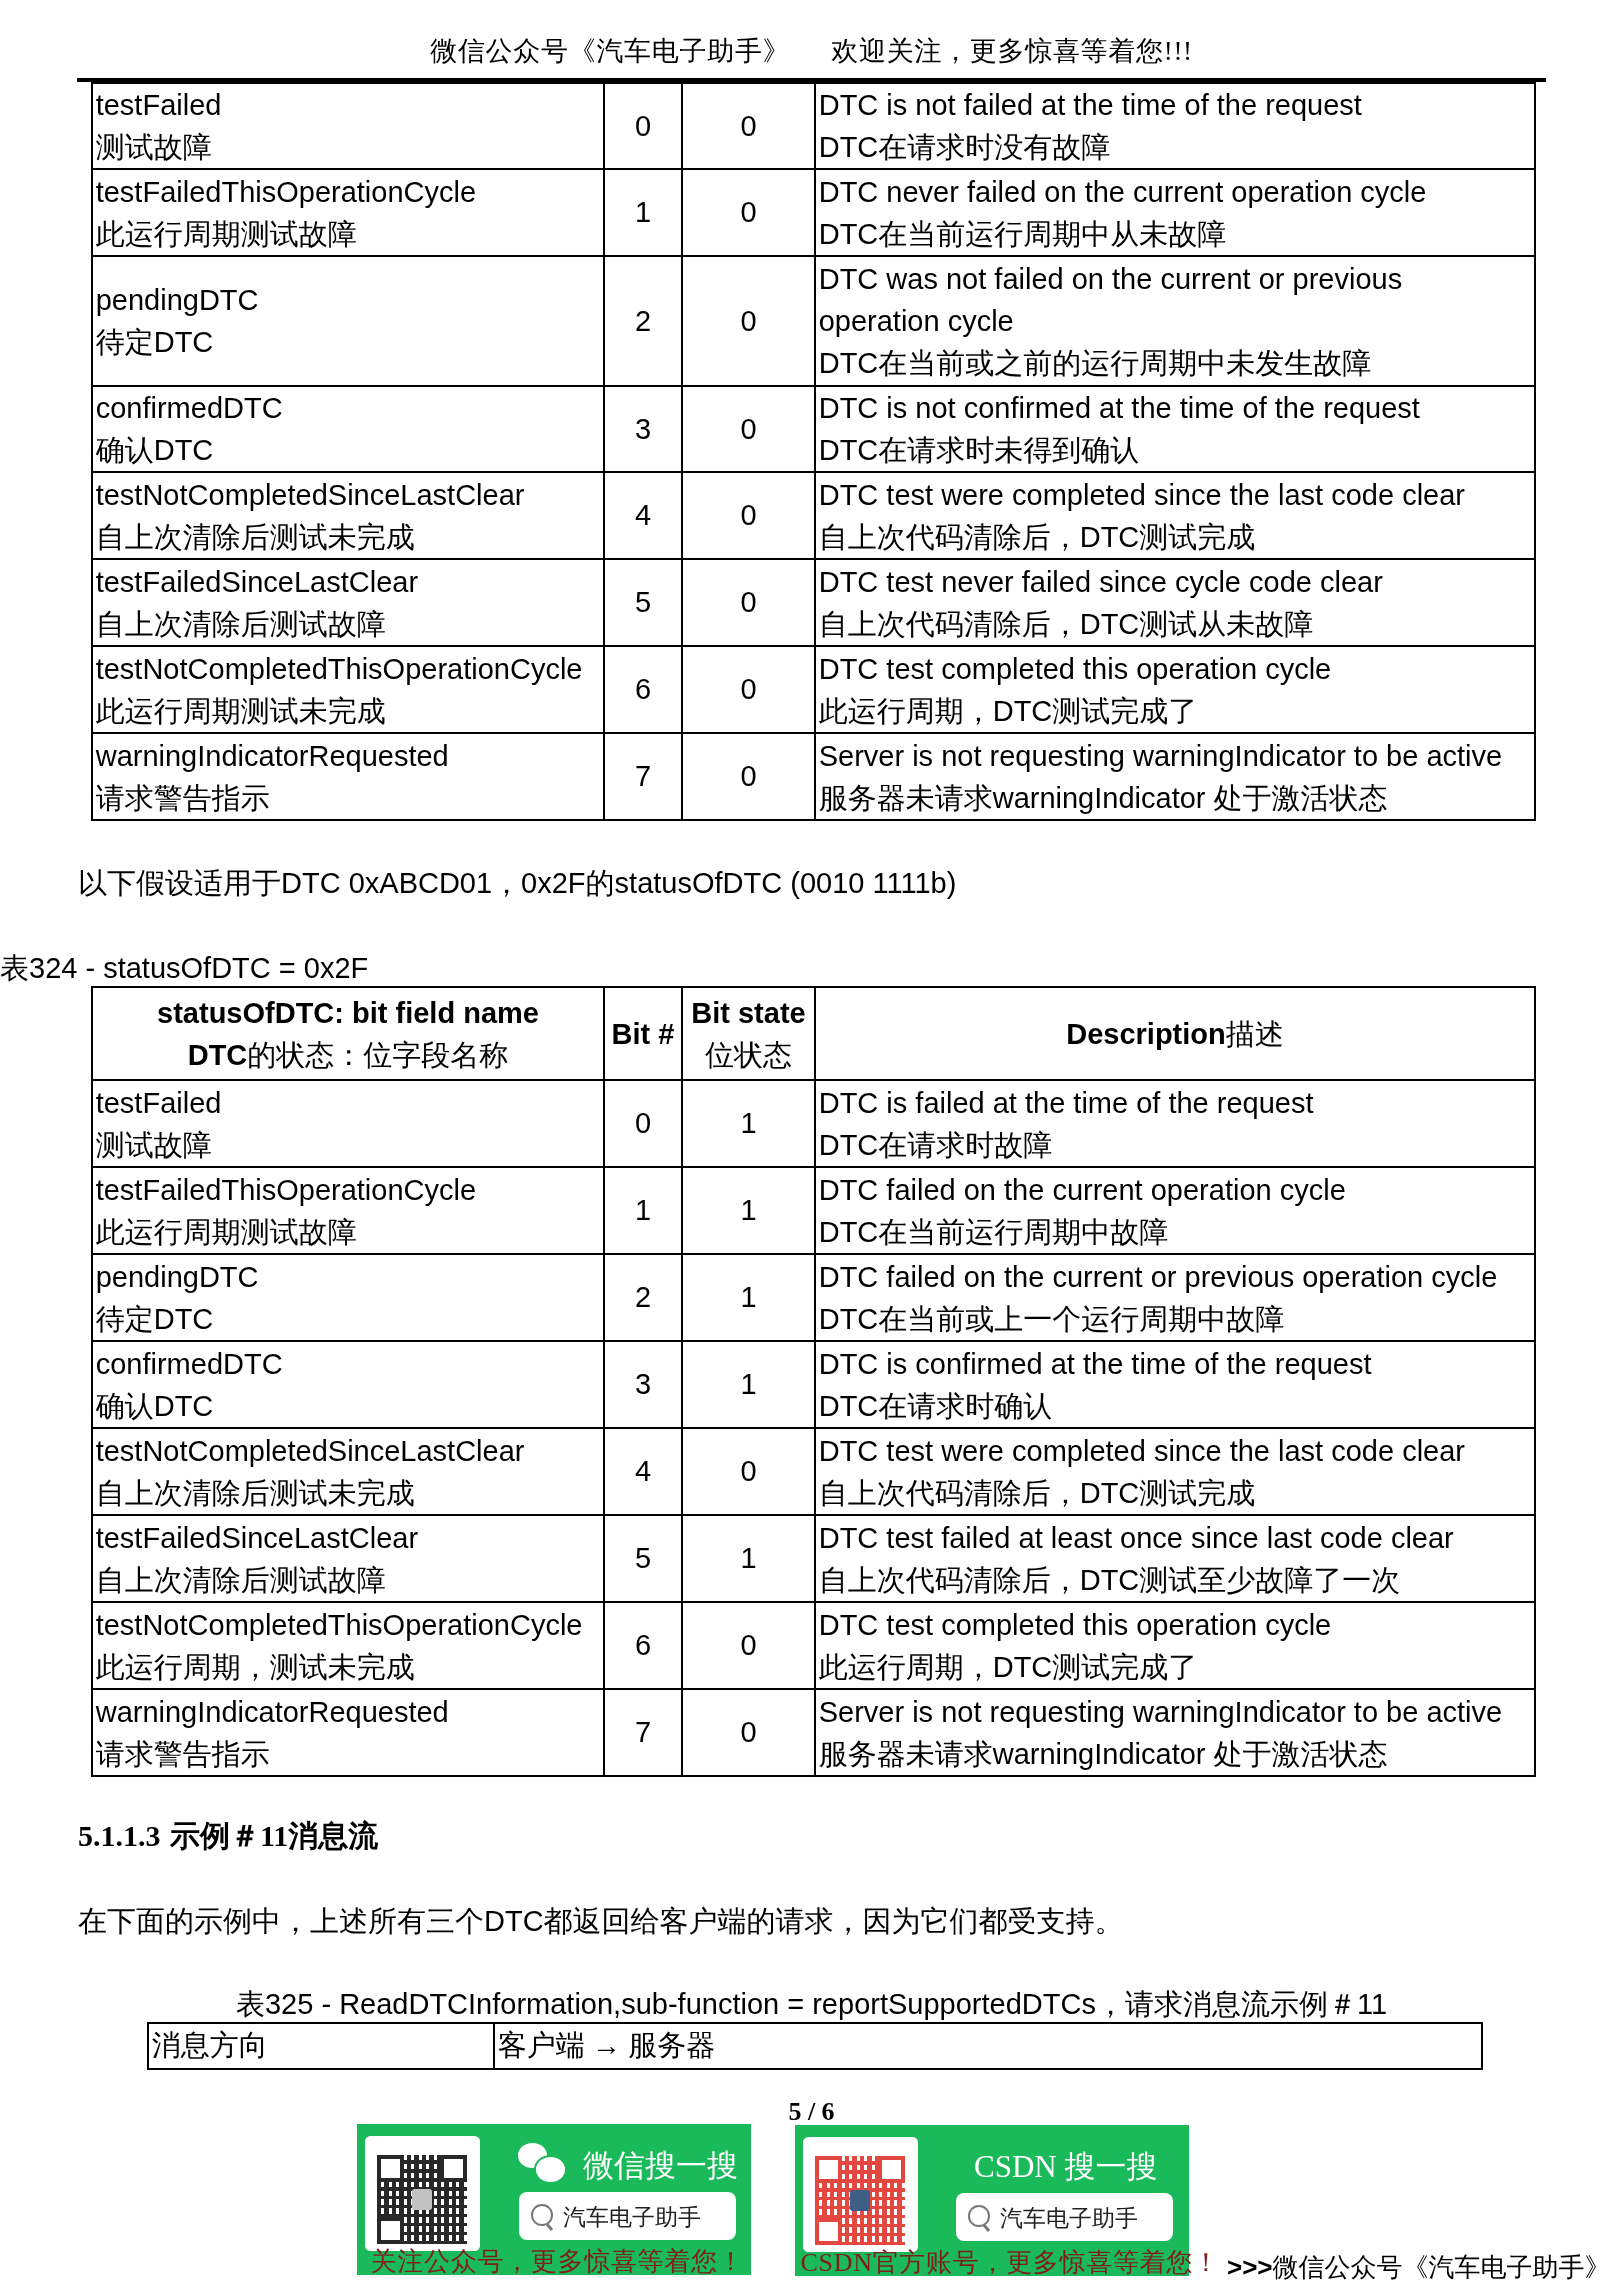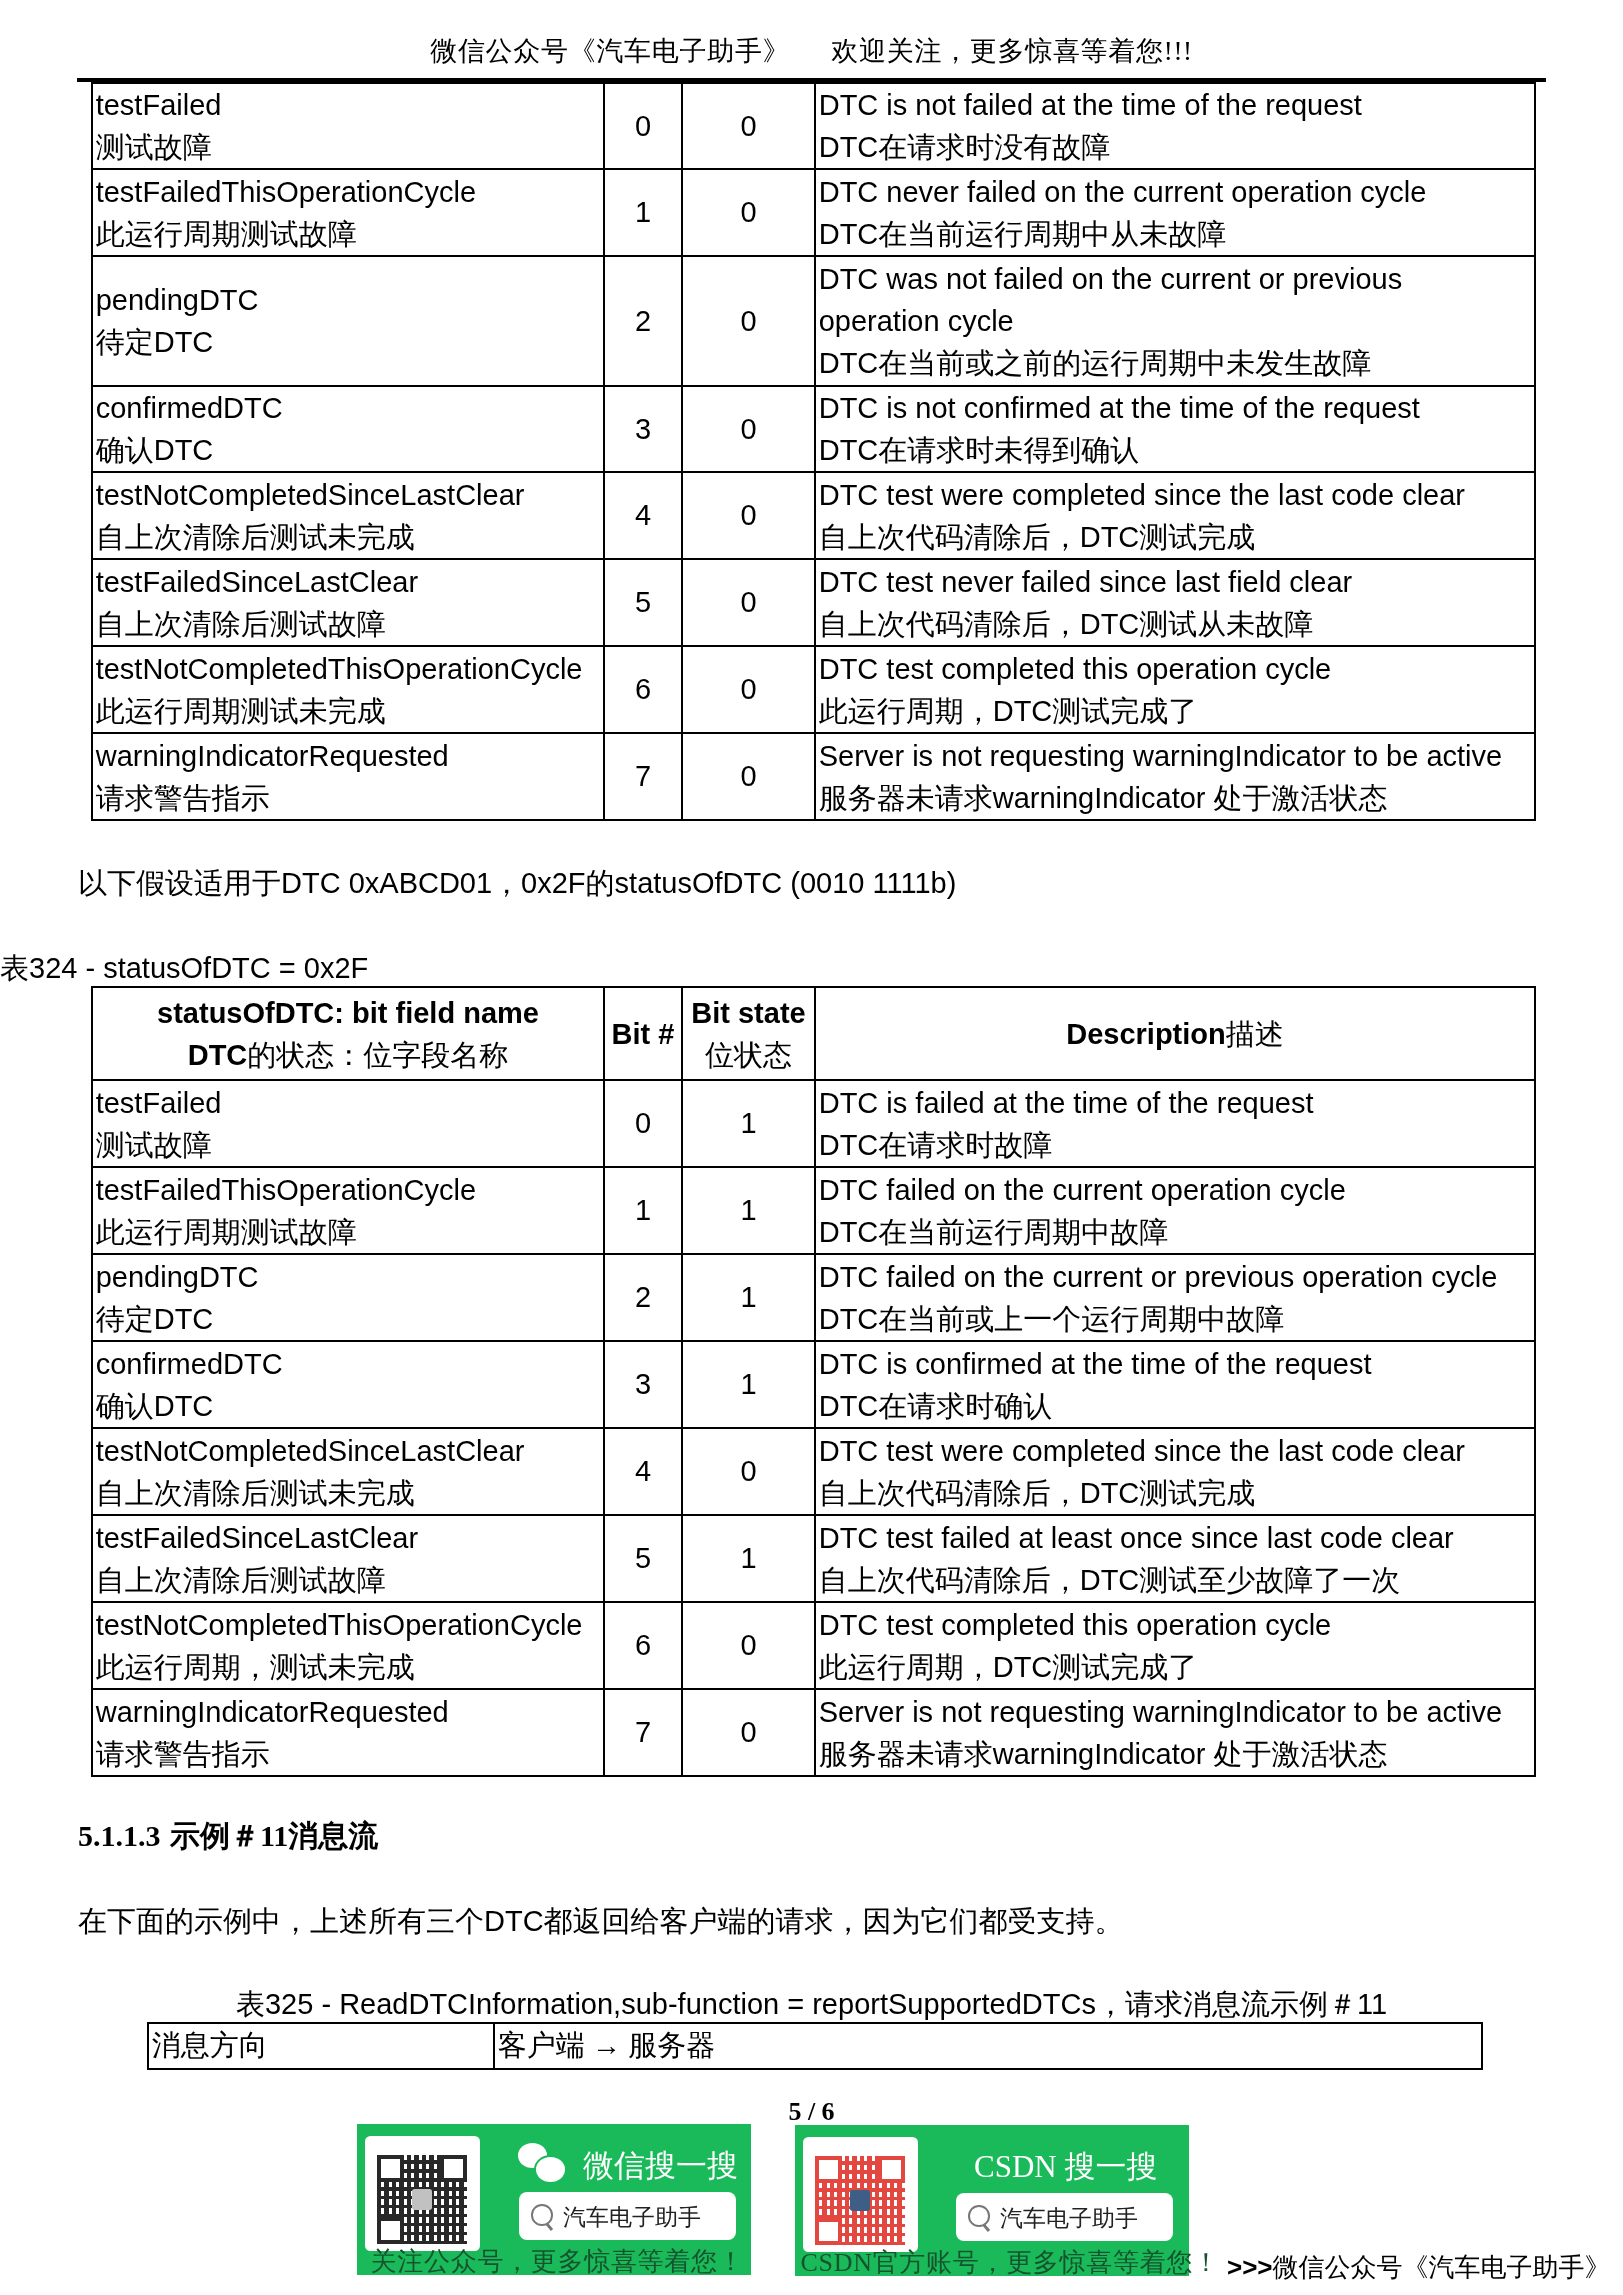--- a/index.html
+++ b/index.html
@@ -48,21 +48,21 @@
   .qr .logo { position: absolute; left: 35px; top: 34px; width: 20.5px; height: 20.5px; border-radius: 2.7px; }
   .banner-title { position: absolute; top: 20.5px; font-size: 31px; color: #fff; white-space: nowrap; }
   .chat-icon { position: absolute; left: 161px; top: 19px; width: 48px; height: 41px; }
   .chat-icon .b1, .chat-icon .b2 { position: absolute; background: #fff; border-radius: 50%; }
   .chat-icon .b1 { left: 0; top: 0; width: 29px; height: 24.5px; }
   .chat-icon .b2 { left: 16.4px; top: 12.3px; width: 29px; height: 24.5px; border: 2px solid #1aba5a; }
   .search-box { position: absolute; top: 68px; height: 48px; background: #fff; border-radius: 8px; }
   .search-box .icon { position: absolute; left: 12.3px; top: 12.3px; width: 17.7px; height: 17.7px; border: 2.7px solid #777; border-radius: 50%; }
   .search-box .icon::after { content: ""; position: absolute; left: 15px; top: 16.4px; width: 2.7px; height: 8.2px; background: #777; transform: rotate(-40deg); }
   .search-box .txt { position: absolute; left: 44px; top: 9.5px; font-size: 23px; color: #222; white-space: nowrap; }
-  .banner-foot { position: absolute; left: 5.5px; top: 120px; font-size: 26px; color: #14532d; white-space: nowrap;
+  .banner-foot { position: absolute; left: 5.5px; top: 120px; font-size: 26px; color: #7f1d1d; white-space: nowrap;
                  font-family: "Liberation Serif", "DejaVu Serif", serif; letter-spacing: 0.7px; }
   .footer-link { left: 1192px; top: 2250px; font-size: 26px; white-space: nowrap;
                  font-family: "Liberation Serif", "DejaVu Serif", serif; margin-left: 35px; }
   .footer-link b { font-family: "Liberation Sans", sans-serif; }
 </style>
 </head>
 <body>
 
 <div class="abs page-header">
   <span>微信公众号《汽车电子助手》</span><span>欢迎关注，更多惊喜等着您!!!</span>
@@ -139,21 +139,21 @@
         </td>
       </tr>
       <tr style="height: 87px;">
         <td class="name">
           <span class="line">testFailedSinceLastClear</span>
           <span class="line">自上次清除后测试故障</span>
         </td>
         <td class="num">5</td>
         <td class="num">0</td>
         <td class="desc">
-          <span class="line">DTC test never failed since last field clear</span>
+          <span class="line">DTC test never failed since cycle code clear</span>
           <span class="line">自上次代码清除后，DTC测试从未故障</span>
         </td>
       </tr>
       <tr style="height: 87px;">
         <td class="name">
           <span class="line">testNotCompletedThisOperationCycle</span>
           <span class="line">此运行周期测试未完成</span>
         </td>
         <td class="num">6</td>
         <td class="num">0</td>

